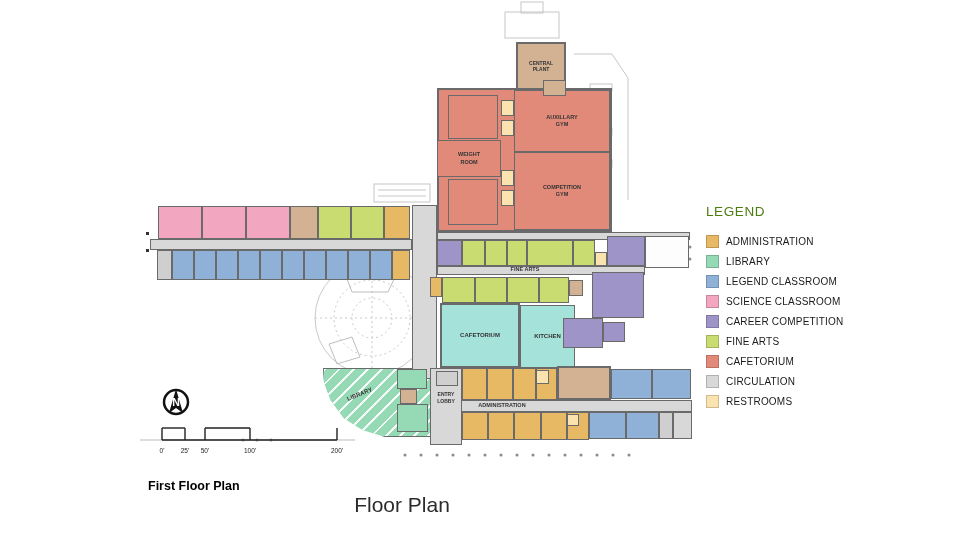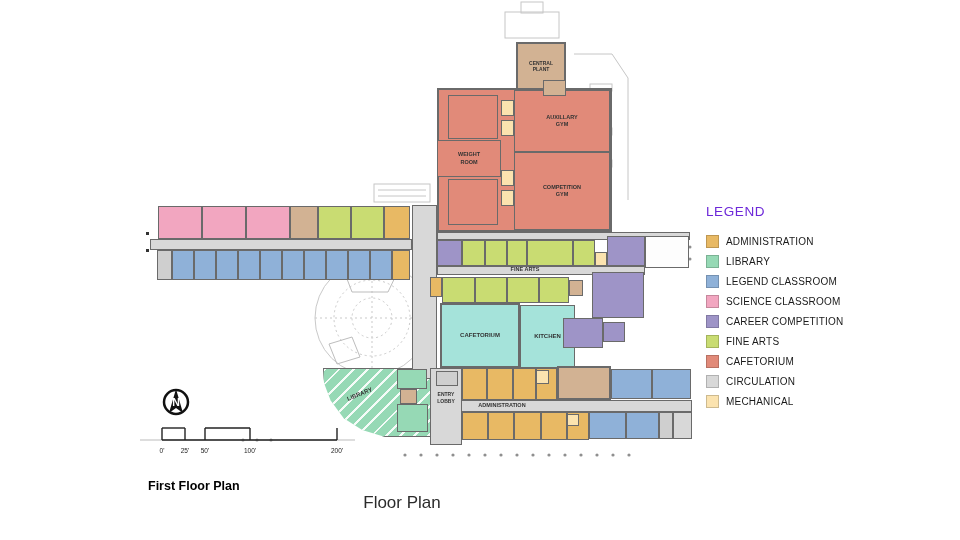--- a/index.html
+++ b/index.html
@@ -15,27 +15,27 @@
   .pat-hlines{background-image:repeating-linear-gradient(0deg,rgba(255,255,255,.8) 0 1px,transparent 1px 6px);}
   .pat-hlines-faint{background-image:repeating-linear-gradient(0deg,rgba(255,255,255,.55) 0 1px,transparent 1px 5px);}
   .pat-hdash{background-image:repeating-linear-gradient(0deg,rgba(255,255,255,.9) 0 2px,transparent 2px 8px),
              repeating-linear-gradient(90deg,rgba(255,255,255,0) 0 6px,rgba(255,255,255,.35) 6px 9px);}
   .pat-stairs{background-image:repeating-linear-gradient(0deg,#666 0 1px,#cfcfcf 1px 3px);}
   #library-fan{position:absolute;left:323px;top:368px;width:109px;height:69px;
     clip-path:polygon(0% 0%,100% 0%,100% 100%,57% 100%,36% 90%,19% 73%,7% 47%,1% 22%);
     border:1px solid #6a6a6a;box-sizing:border-box;
     background-image:repeating-linear-gradient(135deg,rgba(255,255,255,.9) 0 2px,transparent 2px 10px);}
   #legend{position:absolute;left:706px;top:204px;width:170px;}
-  #legend-title{font-size:13.5px;color:#6d28d9;letter-spacing:.6px;margin-bottom:12px;}
+  #legend-title{font-size:13.5px;color:#4d7c0f;letter-spacing:.6px;margin-bottom:12px;}
   .legend-item{display:flex;align-items:center;height:20px;}
   .legend-swatch{width:13px;height:13px;margin-right:7px;border:1px solid rgba(0,0,0,.18);box-sizing:border-box;}
   .legend-label{font-size:10px;color:#1a1a1a;letter-spacing:.2px;}
   #plan-caption{position:absolute;left:148px;top:479px;font-size:12.5px;font-weight:700;color:#000;}
   #slide-title{position:absolute;left:0;top:493px;width:804px;text-align:center;
-    font-size:17px;color:#2b2b2b;font-weight:400;}
+    font-size:21px;color:#2b2b2b;font-weight:400;}
   .scale-svg-text{font-family:"Liberation Sans",sans-serif;}
 </style>
 </head>
 <body>
 
 <div id="slide">
   <div id="plan">
 
     <svg width="960" height="540" style="position:absolute;left:0;top:0" viewBox="0 0 960 540" fill="none">
       <g stroke="#c6c6c6" stroke-width="1">
@@ -234,20 +234,20 @@
         <div class="legend-item">
           <span class="legend-swatch" style="background: rgb(225, 138, 121);"></span>
           <span class="legend-label">CAFETORIUM</span>
         </div>
         <div class="legend-item">
           <span class="legend-swatch" style="background: rgb(216, 216, 216);"></span>
           <span class="legend-label">CIRCULATION</span>
         </div>
         <div class="legend-item">
           <span class="legend-swatch" style="background: rgb(251, 227, 175);"></span>
-          <span class="legend-label">MECHANICAL</span>
+          <span class="legend-label">RESTROOMS</span>
         </div>
       </div>
   </div>
 
   <div id="plan-caption">First Floor Plan</div>
   <div id="slide-title">Floor Plan</div>
 </div>
 
 </body></html>

